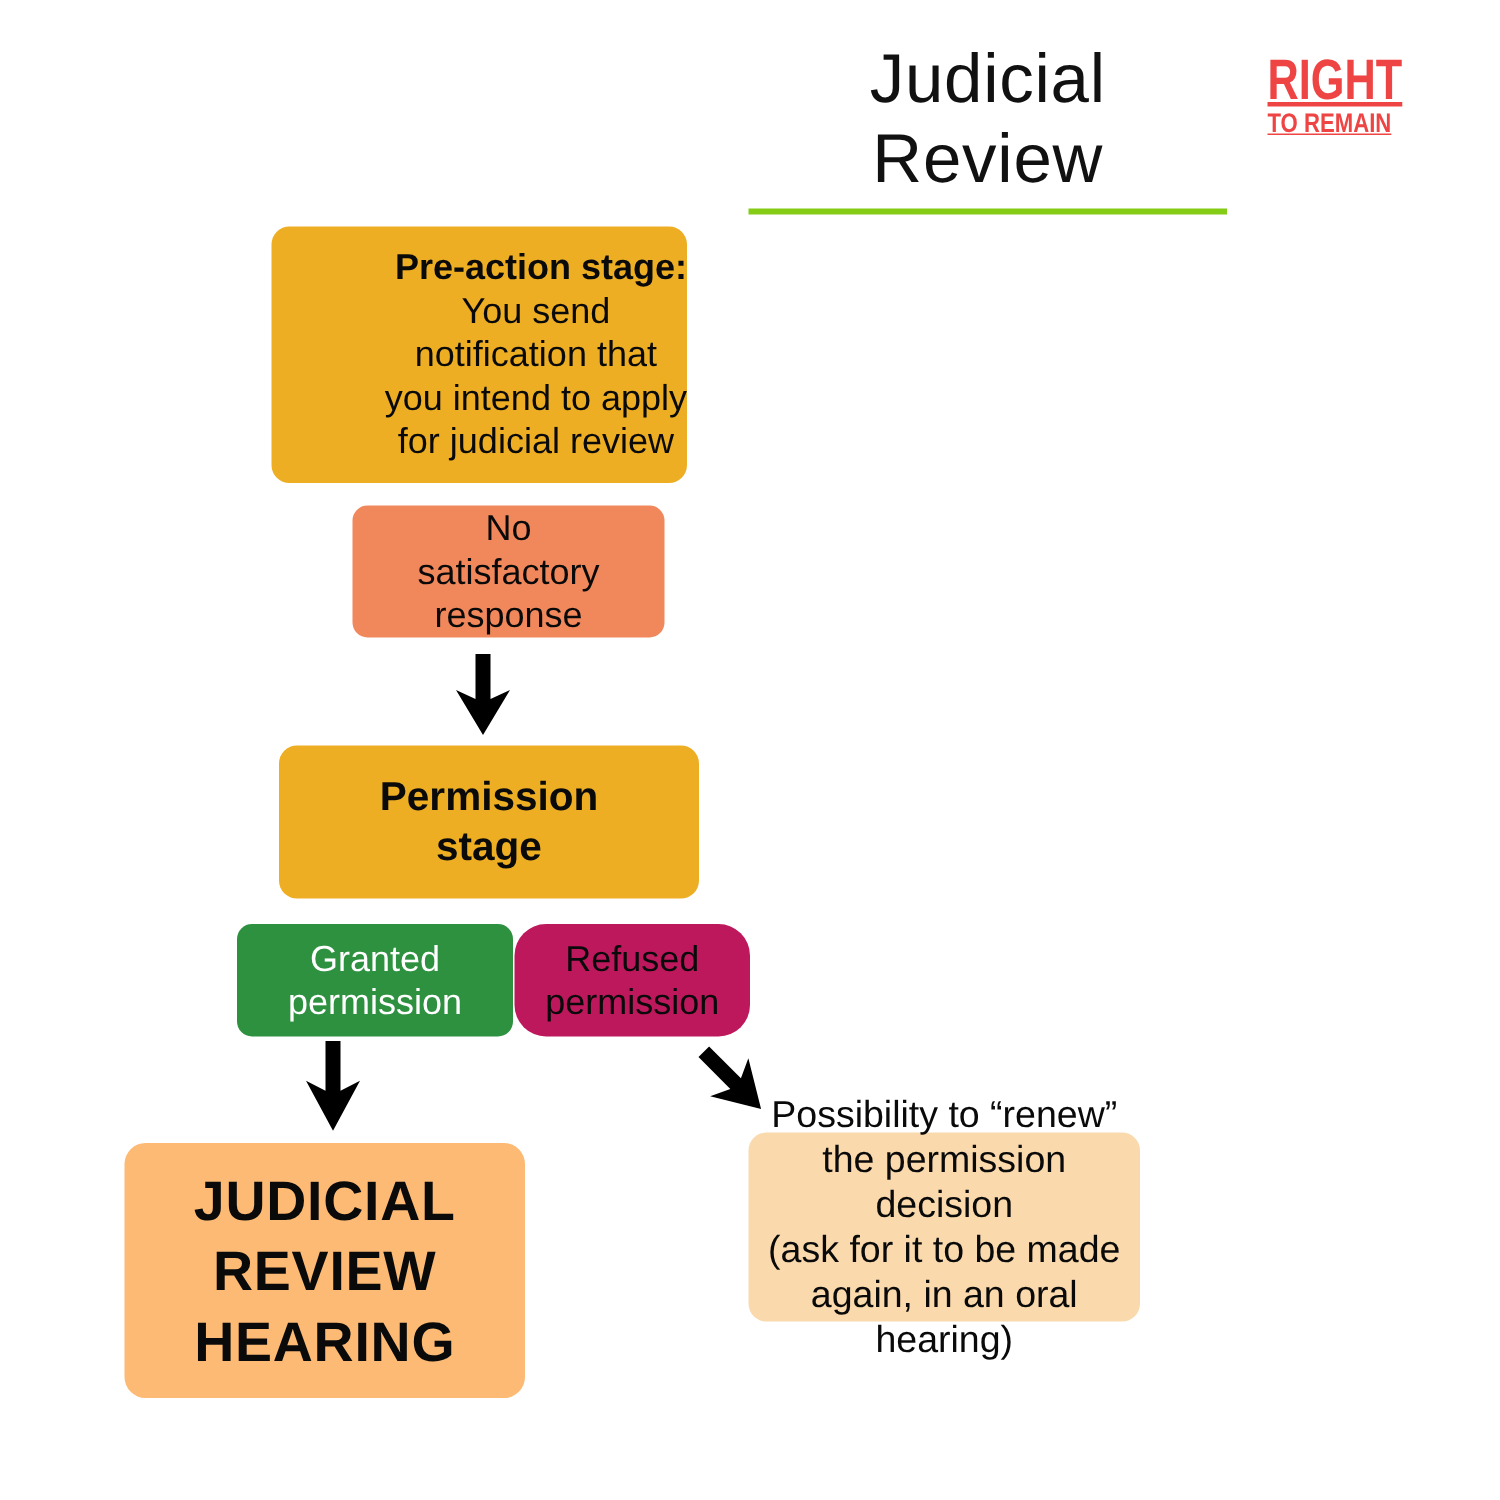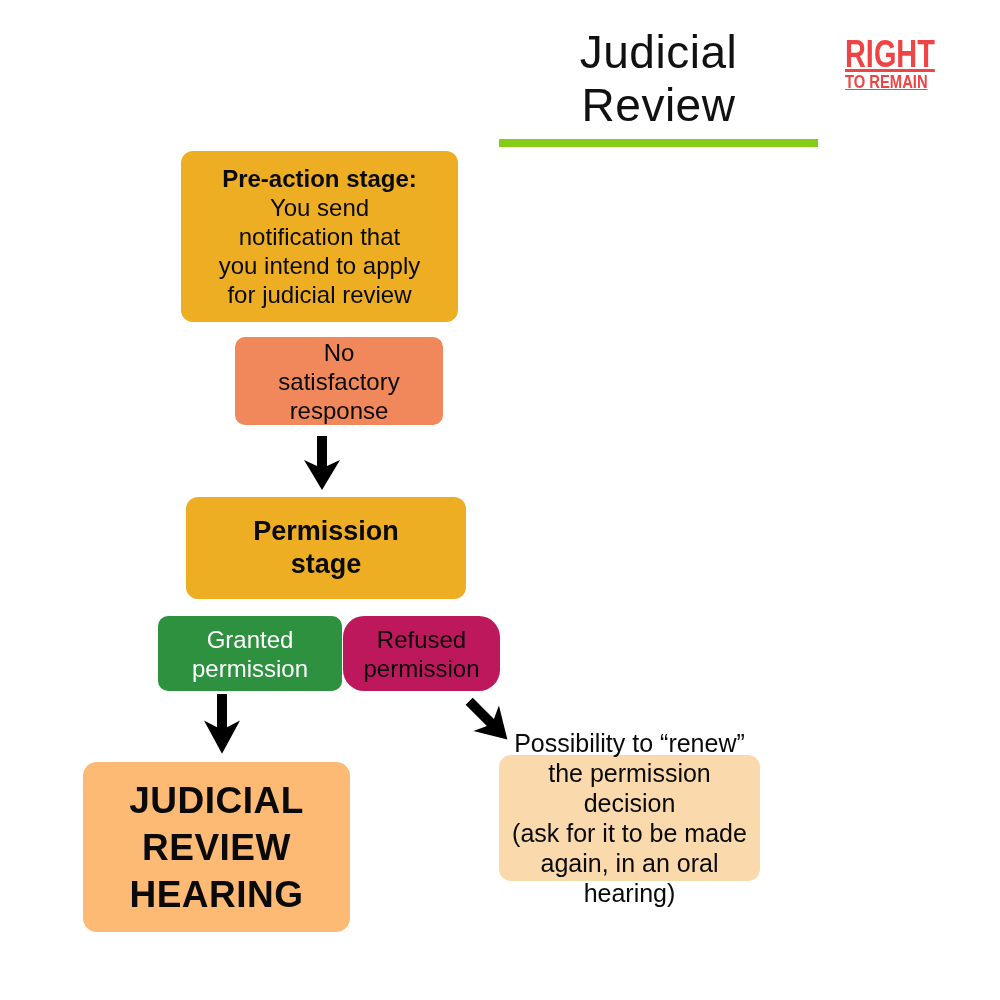--- a/index.html
+++ b/index.html
@@ -11,21 +11,21 @@
     color:#0a0a0a;
     overflow:hidden;
   }
   
   .title{
     position:absolute;left:499px;top:26px;width:319px;
     margin:0;
     font-size:46px;font-weight:500;letter-spacing:0.5px;
     text-align:center;line-height:1.15;
     color:#111;
-    border-bottom:8px solid #84cc16;
+    border-bottom:4px solid #84cc16;
     padding-bottom:7px;
   }
   .logo{
     position:absolute;left:845px;top:38px;width:90px;
     color:#ef4444;
     text-decoration:underline;
   }
   .logo .l1{
     display:block;
     font-size:38px;font-weight:700;line-height:0.88;
@@ -61,21 +61,21 @@
 
 <div class="canvas">
 
   <h1 class="title">Judicial Review</h1>
 
   <div class="logo">
     <span class="l1">RIGHT</span>
     <span class="l2">TO REMAIN</span>
   </div>
 
-  <div class="box b-preaction" style="background-color: rgb(237, 174, 36);">
+  <div class="box b-preaction" style="background-color: rgb(237, 174, 36); align-items: flex-end;">
     <span class="heading">Pre-action stage:</span>
     <span>You send
 notification that
 you intend to apply
 for judicial review</span>
   </div>
 
   <div class="box b-noresponse" style="background-color: rgb(240, 136, 92);">No
 satisfactory
 response</div>

